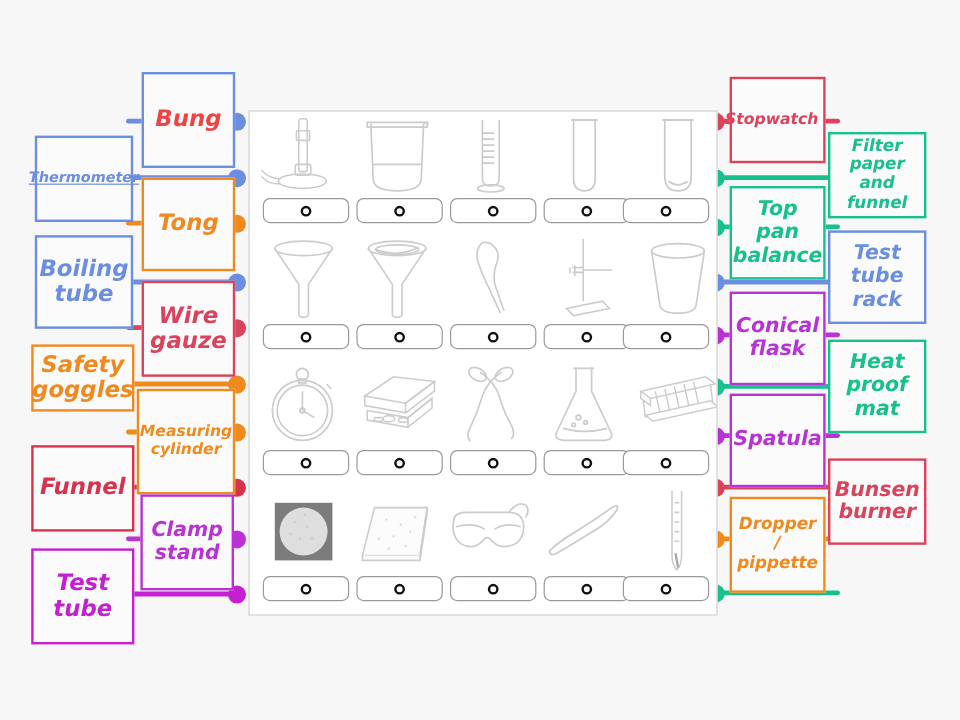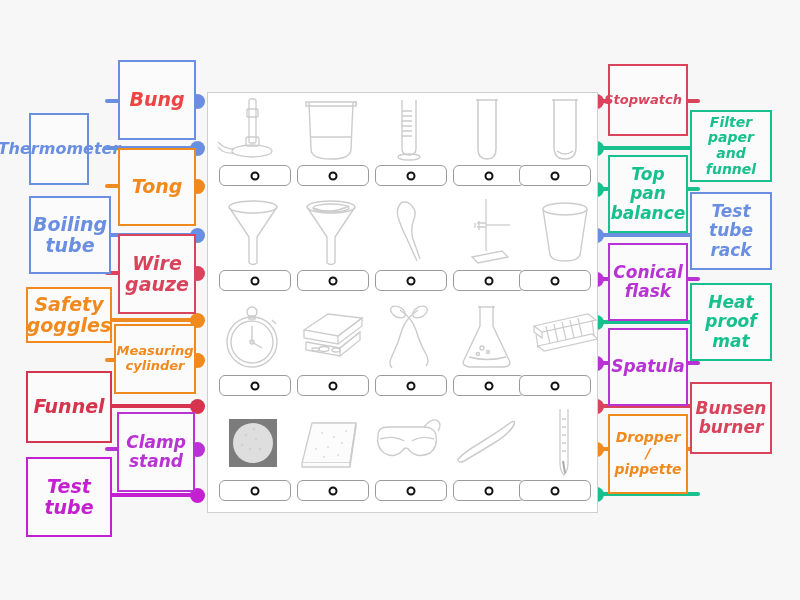--- a/index.html
+++ b/index.html
@@ -421,28 +421,28 @@
 
   <div class="label-box" id="lb-bung" style="left: 118px; top: 60px; width: 78px; height: 80px; border-color: rgb(106, 142, 224); color: #ef4444; font-size: 19px;">
     <span>Bung</span>
   </div>
   <div class="label-box" id="lb-tong" style="left: 118px; top: 148px; width: 78px; height: 78px; border-color: rgb(240, 138, 30); color: rgb(240, 138, 30); font-size: 19px;">
     <span>Tong</span>
   </div>
   <div class="label-box" id="lb-gauze" style="left: 118px; top: 234px; width: 78px; height: 80px; border-color: rgb(217, 67, 92); color: rgb(217, 67, 92); font-size: 19px;">
     <span>Wire<br>gauze</span>
   </div>
-  <div class="label-box" id="lb-meas" style="left: 114px; top: 324px; width: 82px; height: 70px; border-color: rgb(240, 138, 30); color: rgb(240, 138, 30); font-size: 13px;">
+  <div class="label-box" id="lb-meas" style="left: 114px; top: 324px; width: 82px; height: 88px; border-color: rgb(240, 138, 30); color: rgb(240, 138, 30); font-size: 13px;">
     <span>Measuring<br>cylinder</span>
   </div>
   <div class="label-box" id="lb-clamp" style="left: 117px; top: 412px; width: 78px; height: 80px; border-color: rgb(184, 50, 212); color: rgb(184, 50, 212); font-size: 17px;">
     <span>Clamp<br>stand</span>
   </div>
 
-  <div class="label-box" id="lb-therm" style="left: 29px; top: 113px; width: 60px; height: 72px; border-color: rgb(106, 142, 224); color: rgb(106, 142, 224); font-size: 16px;">
+  <div class="label-box" id="lb-therm" style="left: 29px; top: 113px; width: 82px; height: 72px; border-color: rgb(106, 142, 224); color: rgb(106, 142, 224); font-size: 12px; text-decoration: underline;">
     <span>Thermometer</span>
   </div>
   <div class="label-box" id="lb-boil" style="left: 29px; top: 196px; width: 82px; height: 78px; border-color: rgb(106, 142, 224); color: rgb(106, 142, 224); font-size: 19px;">
     <span>Boiling<br>tube</span>
   </div>
   <div class="label-box" id="lb-gog" style="left: 26px; top: 287px; width: 86px; height: 56px; border-color: rgb(240, 138, 30); color: rgb(240, 138, 30); font-size: 19px;">
     <span>Safety<br>goggles</span>
   </div>
   <div class="label-box" id="lb-fun" style="left: 26px; top: 371px; width: 86px; height: 72px; border-color: rgb(214, 51, 78); color: rgb(214, 51, 78); font-size: 19px;">
     <span>Funnel</span>

